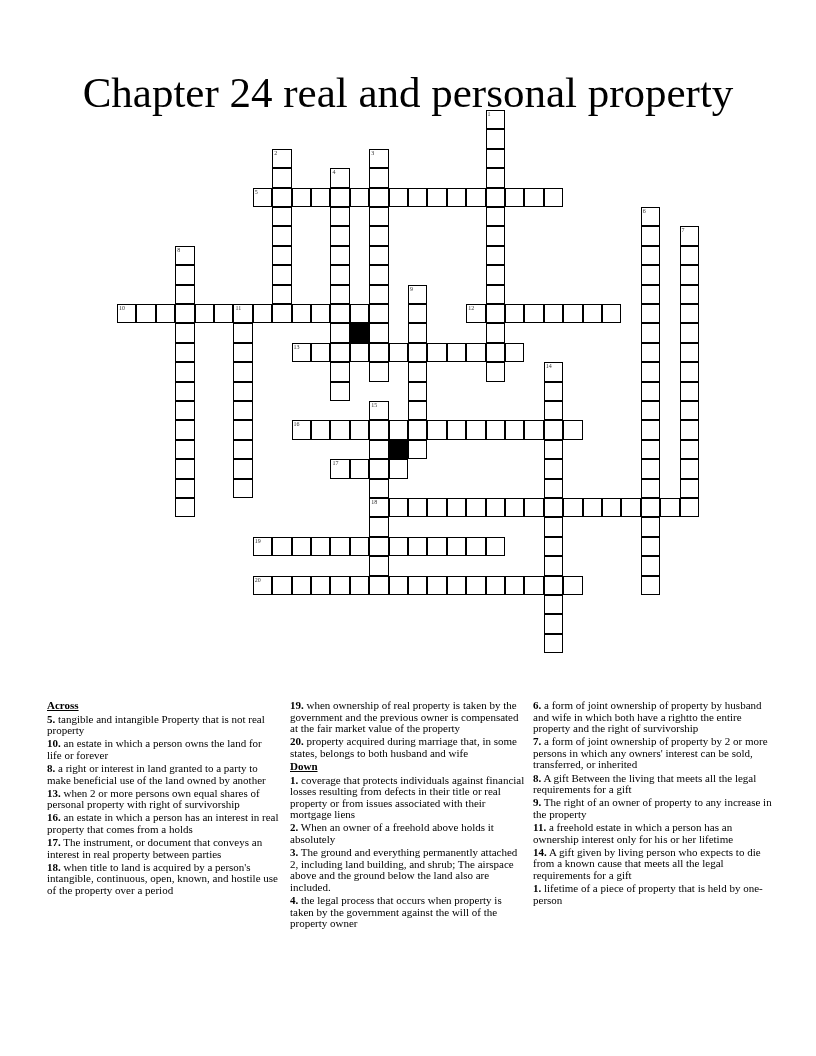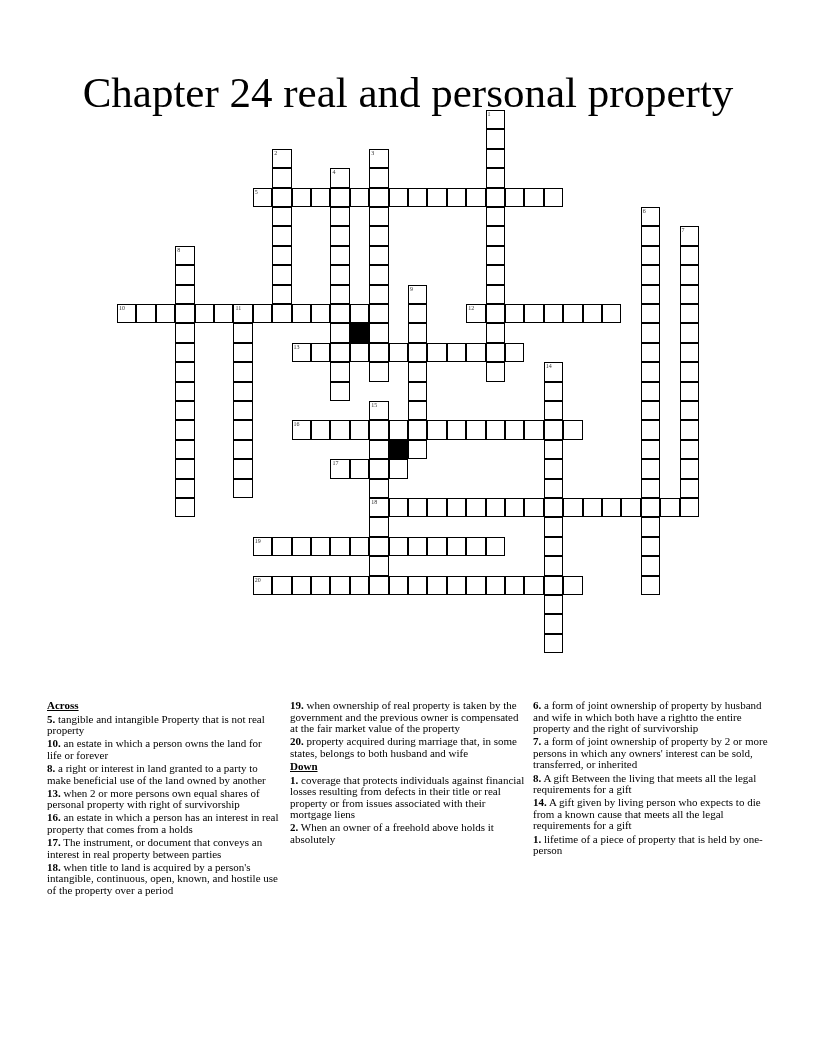--- a/index.html
+++ b/index.html
@@ -308,21 +308,25 @@
   <div class="clue"><b>17.</b><span> The instrument, or document that conveys an interest in real property between parties</span></div>
   <div class="clue"><b>18.</b><span> when title to land is acquired by a person's intangible, continuous, open, known, and hostile use of the property over a period</span></div>
 </div>
 
 <div id="col2" class="cluecol">
   <div class="clue"><b>19.</b><span> when ownership of real property is taken by the government and the previous owner is compensated at the fair market value of the property</span></div>
   <div class="clue"><b>20.</b><span> property acquired during marriage that, in some states, belongs to both husband and wife</span></div>
   <span class="hdr">Down</span>
   <div class="clue"><b>1.</b><span> coverage that protects individuals against financial losses resulting from defects in their title or real property or from issues associated with their mortgage liens</span></div>
   <div class="clue"><b>2.</b><span> When an owner of a freehold above holds it absolutely</span></div>
+  <div class="clue"><b>3.</b><span> The ground and everything permanently attached 2, including land building, and shrub; The airspace above and the ground below the land also are included.</span></div>
+  <div class="clue"><b>4.</b><span> the legal process that occurs when property is taken by the government against the will of the property owner</span></div>
 </div>
 
 <div id="col3" class="cluecol">
   <div class="clue"><b>6.</b><span> a form of joint ownership of property by husband and wife in which both have a rightto the entire property and the right of survivorship</span></div>
   <div class="clue"><b>7.</b><span> a form of joint ownership of property by 2 or more persons in which any owners' interest can be sold, transferred, or inherited</span></div>
   <div class="clue"><b>8.</b><span> A gift Between the living that meets all the legal requirements for a gift</span></div>
+  <div class="clue"><b>9.</b><span> The right of an owner of property to any increase in the property</span></div>
+  <div class="clue"><b>11.</b><span> a freehold estate in which a person has an ownership interest only for his or her lifetime</span></div>
   <div class="clue"><b>14.</b><span> A gift given by living person who expects to die from a known cause that meets all the legal requirements for a gift</span></div>
   <div class="clue"><b>1.</b><span> lifetime of a piece of property that is held by one-person</span></div>
 </div>
 
 </body></html>

